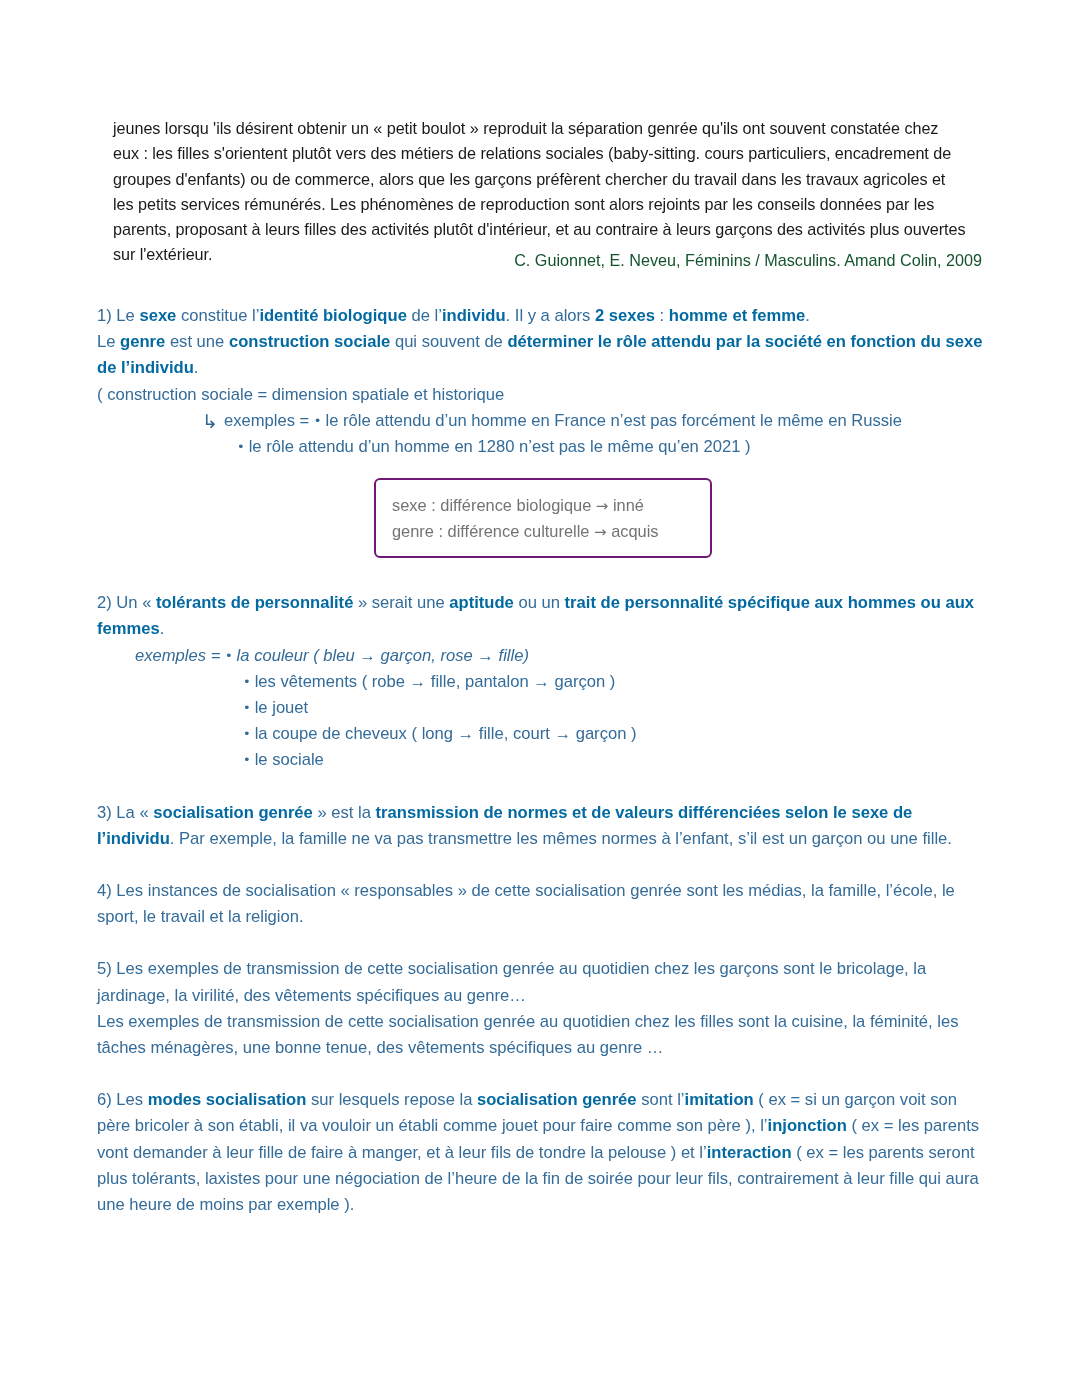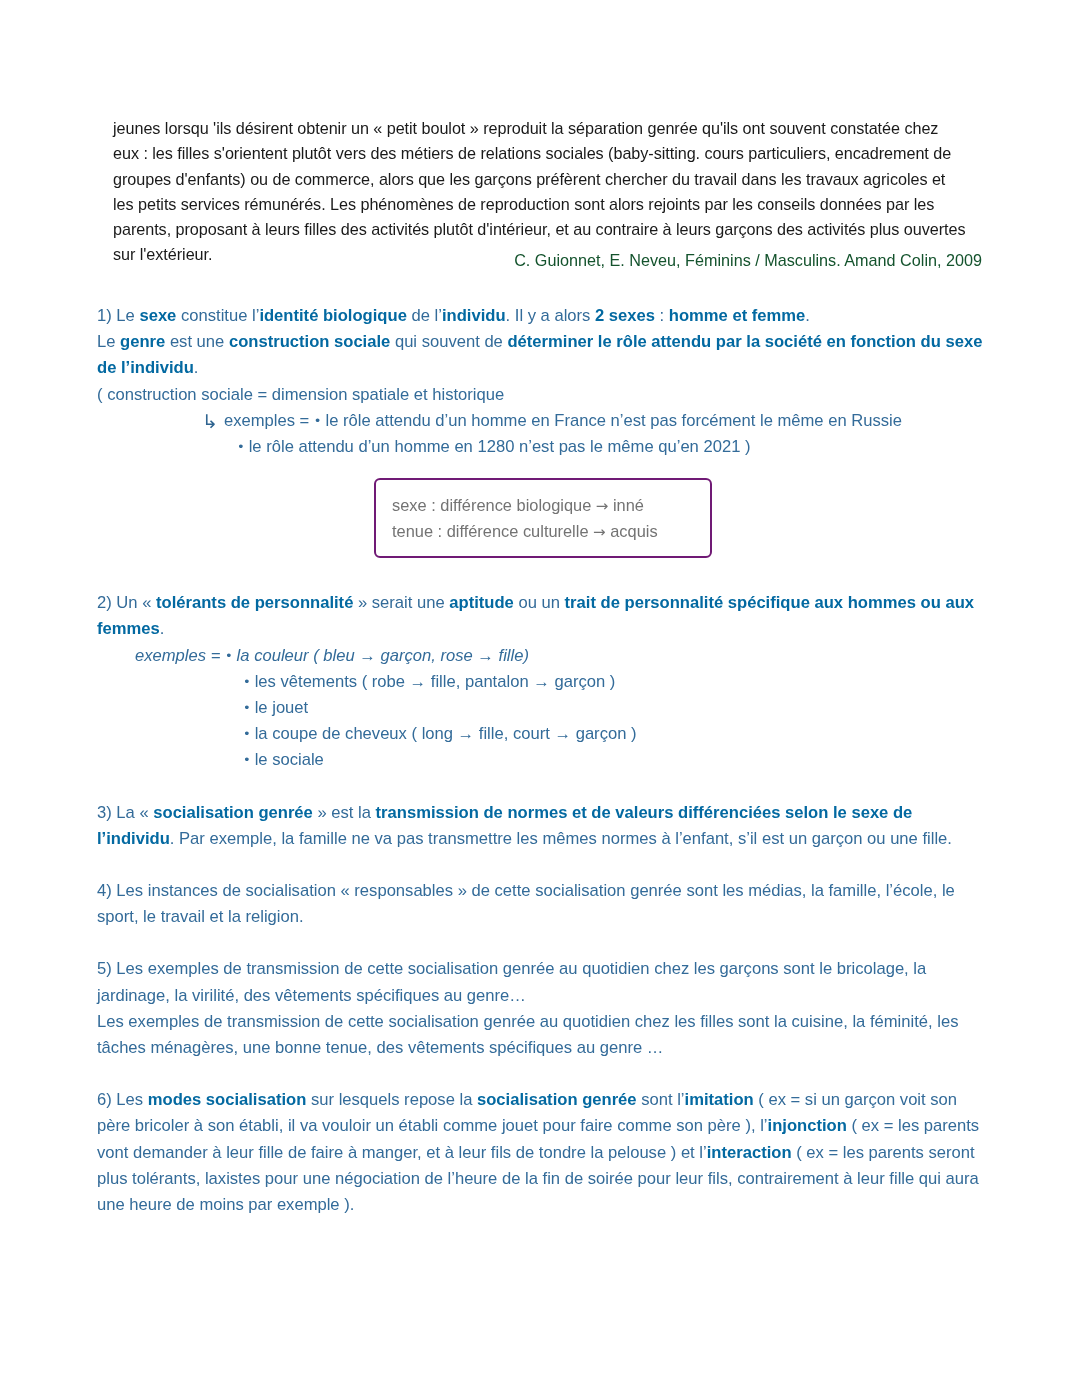--- a/index.html
+++ b/index.html
@@ -183,16 +183,16 @@
     <div class="gap-md"></div>
 
     <div class="sec">
       <span>6) Les </span><b>modes socialisation</b><span> sur lesquels repose la </span><b>socialisation genrée</b><span> sont l’</span><b>imitation</b><span> ( ex = si un garçon voit son père bricoler à son établi, il va vouloir un établi comme jouet pour faire comme son père ), l’</span><b>injonction</b><span> ( ex = les parents vont demander à leur fille de faire à manger, et à leur fils de tondre la pelouse ) et l’</span><b>interaction</b><span> ( ex = les parents seront plus tolérants, laxistes pour une négociation de l’heure de la fin de soirée pour leur fils, contrairement à leur fille qui aura une heure de moins par exemple ).</span>
     </div>
 
   </div>
 
   <div class="def-box">
     <span class="def-line"><span>sexe : </span><span>différence biologique</span> <span class="arrow-r">→</span><span> inné</span></span>
-    <span class="def-line"><span>tenue : </span><span>différence culturelle</span> <span class="arrow-r">→</span><span> acquis</span></span>
+    <span class="def-line"><span>genre : </span><span>différence culturelle</span> <span class="arrow-r">→</span><span> acquis</span></span>
   </div>
 
 </div>
 
 </body></html>

